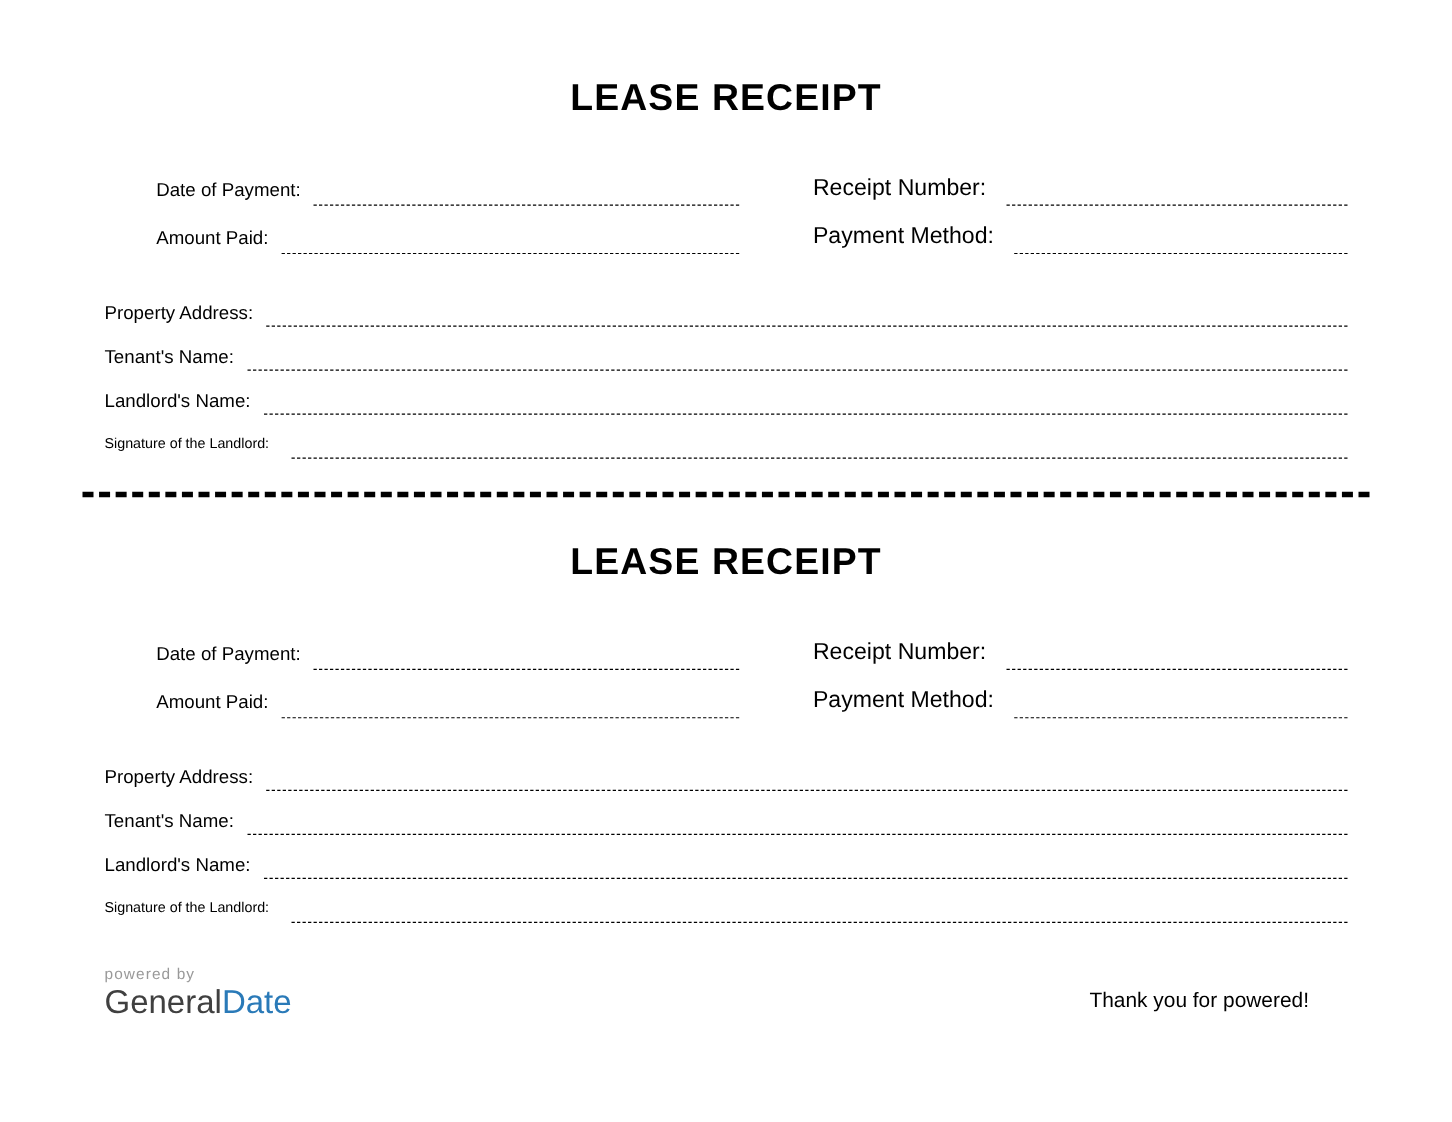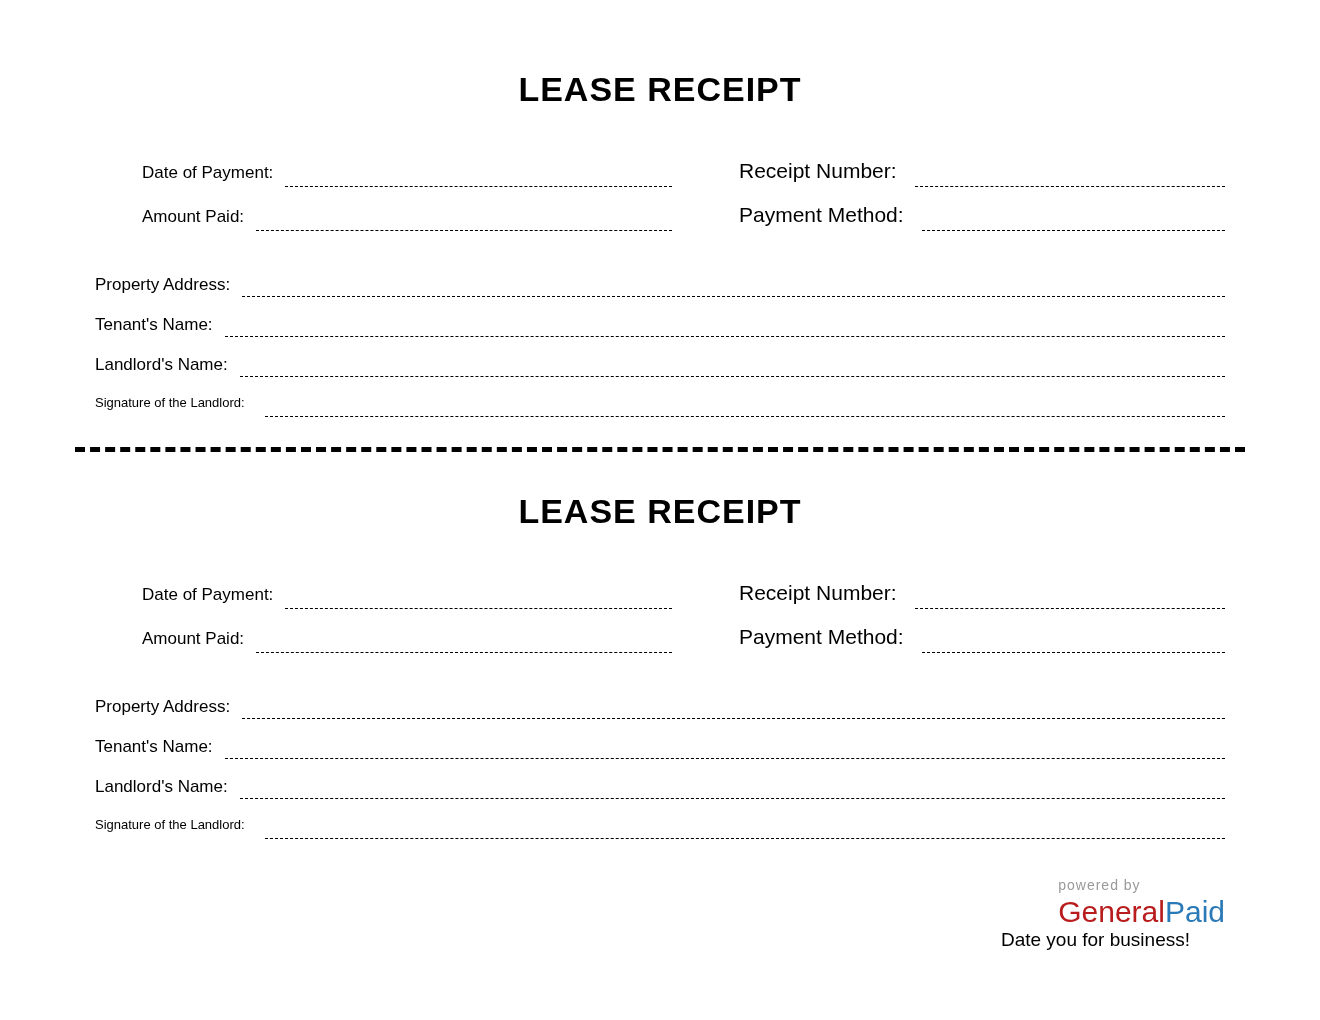--- a/index.html
+++ b/index.html
@@ -72,34 +72,33 @@
       border-top: 5px dashed #000;
       margin: 30px 0 40px 0;
       width: calc(100% + 40px);
       margin-left: -20px;
     }
     .footer {
       display: flex;
       justify-content: space-between;
       align-items: flex-end;
       margin-top: 38px;
-      flex-direction: column;
     }
     .powered-by {
       font-size: 14px;
       color: #999;
       letter-spacing: 1px;
       margin-bottom: 2px;
     }
     .logo {
       font-size: 30px;
       font-weight: 400;
     }
     .logo-general {
-      color: #b91c1c;
+      color: #404040;
     }
     .logo-blue {
       color: #2a7ab8;
     }
     .thank-you {
       font-size: 19px;
       padding-bottom: 8px;
       padding-right: 35px;
     }
     .label-wide {
@@ -209,19 +208,19 @@
     <div class="full-row">
       <span class="label-wide">Signature of the Landlord:</span>
       <span class="line"></span>
     </div>
   </div>
 
   <div class="footer">
     <div>
       <div class="powered-by">powered by</div>
       <div class="logo">
-        <span class="logo-general">General</span><span class="logo-blue">Paid</span>
-      </div>
-    </div>
-    <div class="thank-you">Date you for business!</div>
+        <span class="logo-general">General</span><span class="logo-blue">Date</span>
+      </div>
+    </div>
+    <div class="thank-you">Thank you for powered!</div>
   </div>
 
 </div>
 
 </body></html>

